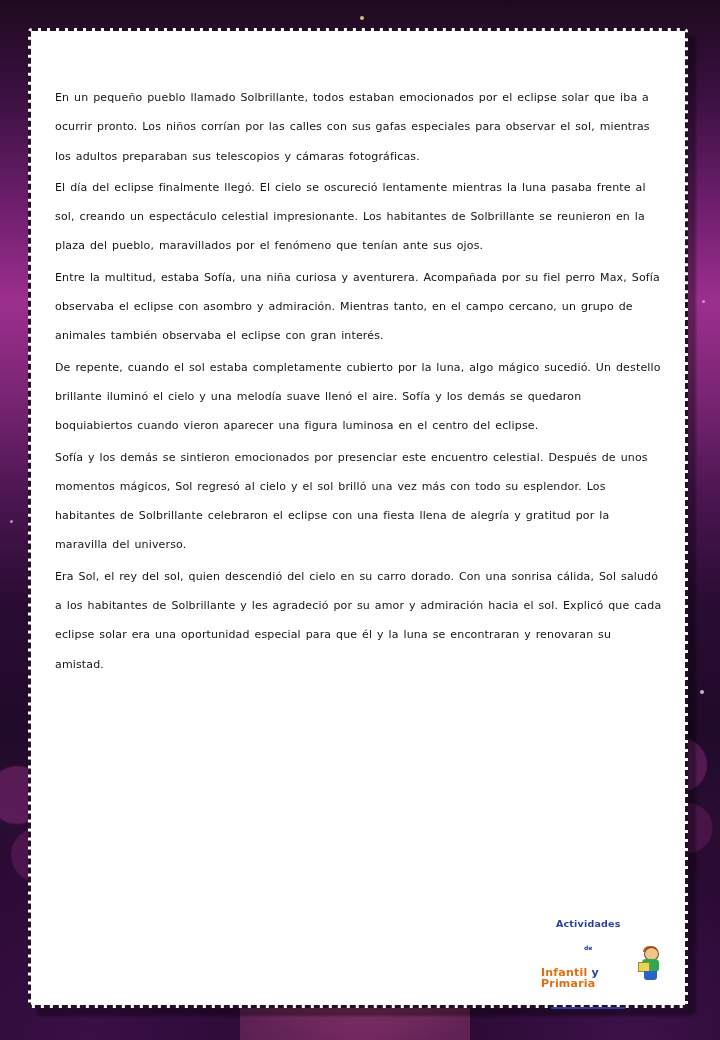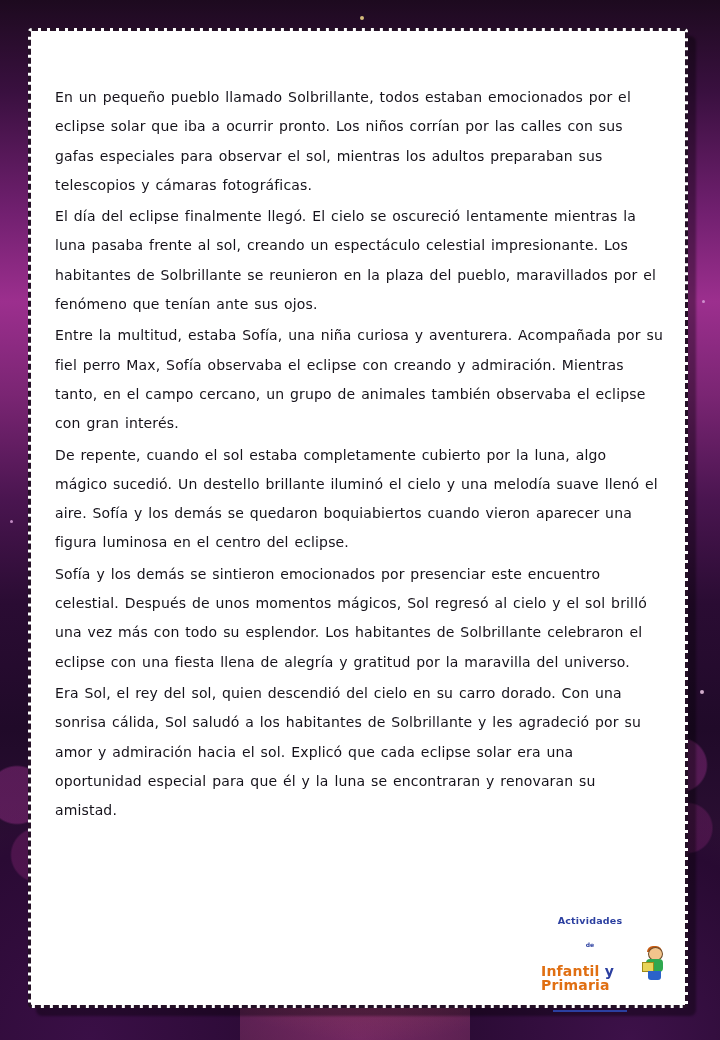--- a/index.html
+++ b/index.html
@@ -100,21 +100,21 @@
     left: 24px;
     top: 52px;
     right: 22px;
     bottom: 18px;
     overflow: hidden;
   }
 
   p.para {
     margin: 0 0 2px 0;
     font-family: "DejaVu Sans", sans-serif;
-    font-size: 14px;
+    font-size: 11px;
     line-height: 29.3px;
     color: #15121a;
     letter-spacing: 0.15px;
     text-align: left;
     word-spacing: 1.2px;
   }
 
   
   .logo {
     position: absolute;
@@ -130,21 +130,21 @@
     display: flex;
     flex-direction: column;
     align-items: center;
     line-height: 1.02;
     font-family: "DejaVu Sans", sans-serif;
     font-weight: bold;
     gap: 16px;
   }
   .logo-l1 { font-size: 9.5px; color: #2b3fa0; letter-spacing: .2px; }
   .logo-l2 { font-size: 6px; color: #2b3fa0; }
-  .logo-l3 { font-size: 14px; color: #e06f12; letter-spacing: .2px; }
+  .logo-l3 { font-size: 11px; color: #e06f12; letter-spacing: .2px; }
   .logo-l3 .y { color: #2b3fa0; }
   .logo-rule { width: 74px; height: 2px; background: #2b3fa0; margin-top: 2px; }
 
   .logo-kid {
     position: relative;
     width: 24px;
     height: 34px;
   }
   .kid-head {
     position: absolute; left: 5px; top: 0;
@@ -186,21 +186,21 @@
   <div class="dot d3"></div>
   <div class="dot d4"></div>
 
   <div class="sheet-wrap">
     <div class="sheet-shadow"></div>
     <div class="sheet">
 
       <div class="content">
         <p class="para">En un pequeño pueblo llamado Solbrillante, todos estaban emocionados por el eclipse solar que iba a ocurrir pronto. Los niños corrían por las calles con sus gafas especiales para observar el sol, mientras los adultos preparaban sus telescopios y cámaras fotográficas.</p>
         <p class="para">El día del eclipse finalmente llegó. El cielo se oscureció lentamente mientras la luna pasaba frente al sol, creando un espectáculo celestial impresionante. Los habitantes de Solbrillante se reunieron en la plaza del pueblo, maravillados por el fenómeno que tenían ante sus ojos.</p>
-        <p class="para">Entre la multitud, estaba Sofía, una niña curiosa y aventurera. Acompañada por su fiel perro Max, Sofía observaba el eclipse con creando y admiración. Mientras tanto, en el campo cercano, un grupo de animales también observaba el eclipse con gran interés.</p>
+        <p class="para">Entre la multitud, estaba Sofía, una niña curiosa y aventurera. Acompañada por su fiel perro Max, Sofía observaba el eclipse con asombro y admiración. Mientras tanto, en el campo cercano, un grupo de animales también observaba el eclipse con gran interés.</p>
         <p class="para">De repente, cuando el sol estaba completamente cubierto por la luna, algo mágico sucedió. Un destello brillante iluminó el cielo y una melodía suave llenó el aire. Sofía y los demás se quedaron boquiabiertos cuando vieron aparecer una figura luminosa en el centro del eclipse.</p>
         <p class="para">Sofía y los demás se sintieron emocionados por presenciar este encuentro celestial. Después de unos momentos mágicos, Sol regresó al cielo y el sol brilló una vez más con todo su esplendor. Los habitantes de Solbrillante celebraron el eclipse con una fiesta llena de alegría y gratitud por la maravilla del universo.</p>
         <p class="para">Era Sol, el rey del sol, quien descendió del cielo en su carro dorado. Con una sonrisa cálida, Sol saludó a los habitantes de Solbrillante y les agradeció por su amor y admiración hacia el sol. Explicó que cada eclipse solar era una oportunidad especial para que él y la luna se encontraran y renovaran su amistad.</p>
       </div>
 
       <div class="logo">
         <div class="logo-text">
           <span class="logo-l1">Actividades</span>
           <span class="logo-l2">de</span>
           <span class="logo-l3"><span>Infantil</span><span class="y"> y </span><span>Primaria</span></span>

